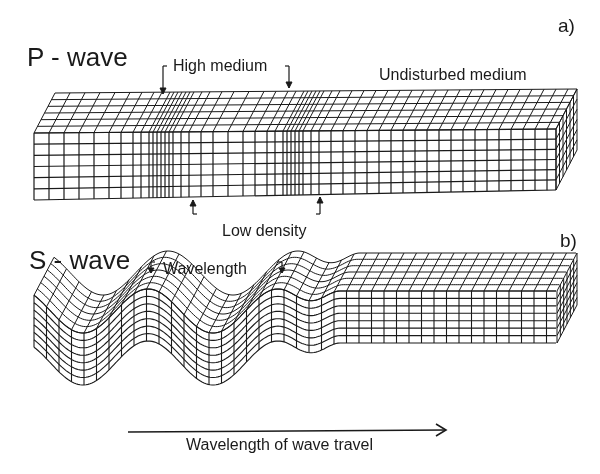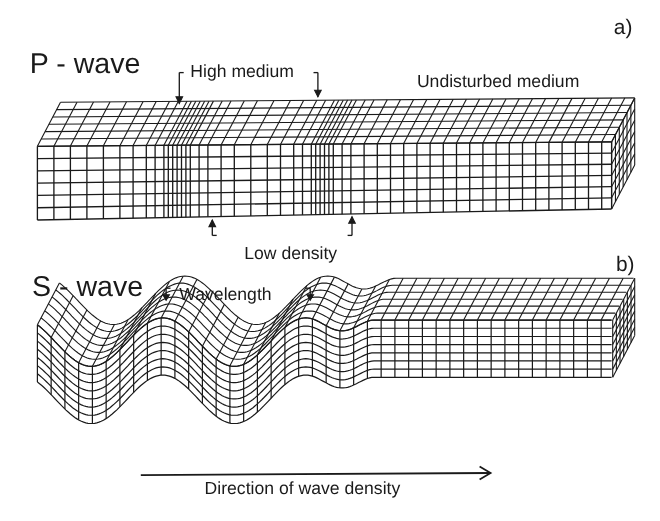--- a/index.html
+++ b/index.html
@@ -298,13 +298,13 @@
 <div class="lbl panel" style="left:558px; top:16px;">a)</div>
 <div class="lbl title" style="left:27px; top:44px;">P - wave</div>
 <div class="lbl ann" style="left:173px; top:58px;">High medium</div>
 <div class="lbl ann" style="left:379px; top:67px;">Undisturbed medium</div>
 <div class="lbl ann" style="left:222px; top:206px;margin-top:17px;">Low density</div>
 
 <div class="lbl panel" style="left:560px; top:231px;">b)</div>
 <div class="lbl title" style="left:29px; top:234px;margin-top:13px;">S - wave</div>
 <div class="lbl ann" style="left:163px; top:261px;">Wavelength</div>
 
-<div class="lbl ann" style="left:186px; top:437px;">Direction of wave density</div>
+<div class="lbl ann" style="left:186px; top:437px;">Wavelength of wave travel</div>
 
 </body></html>

